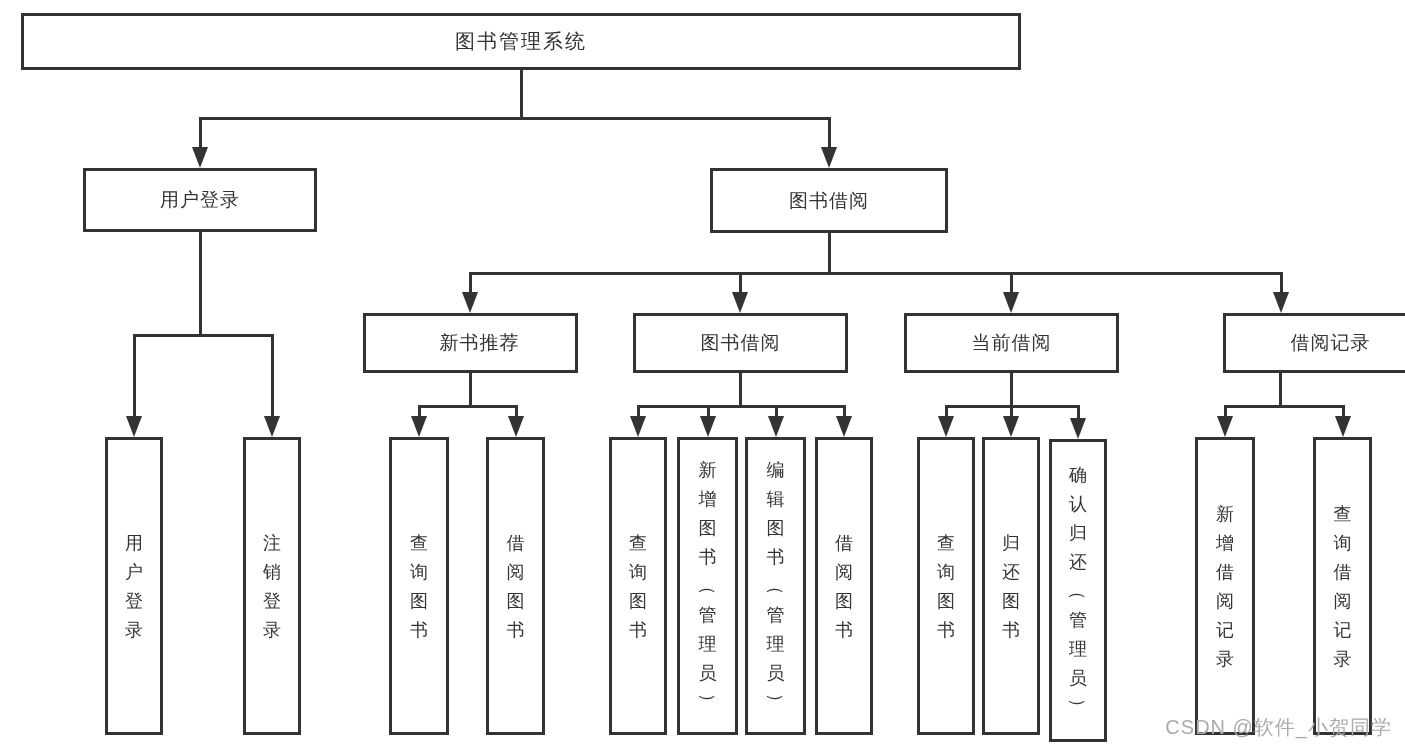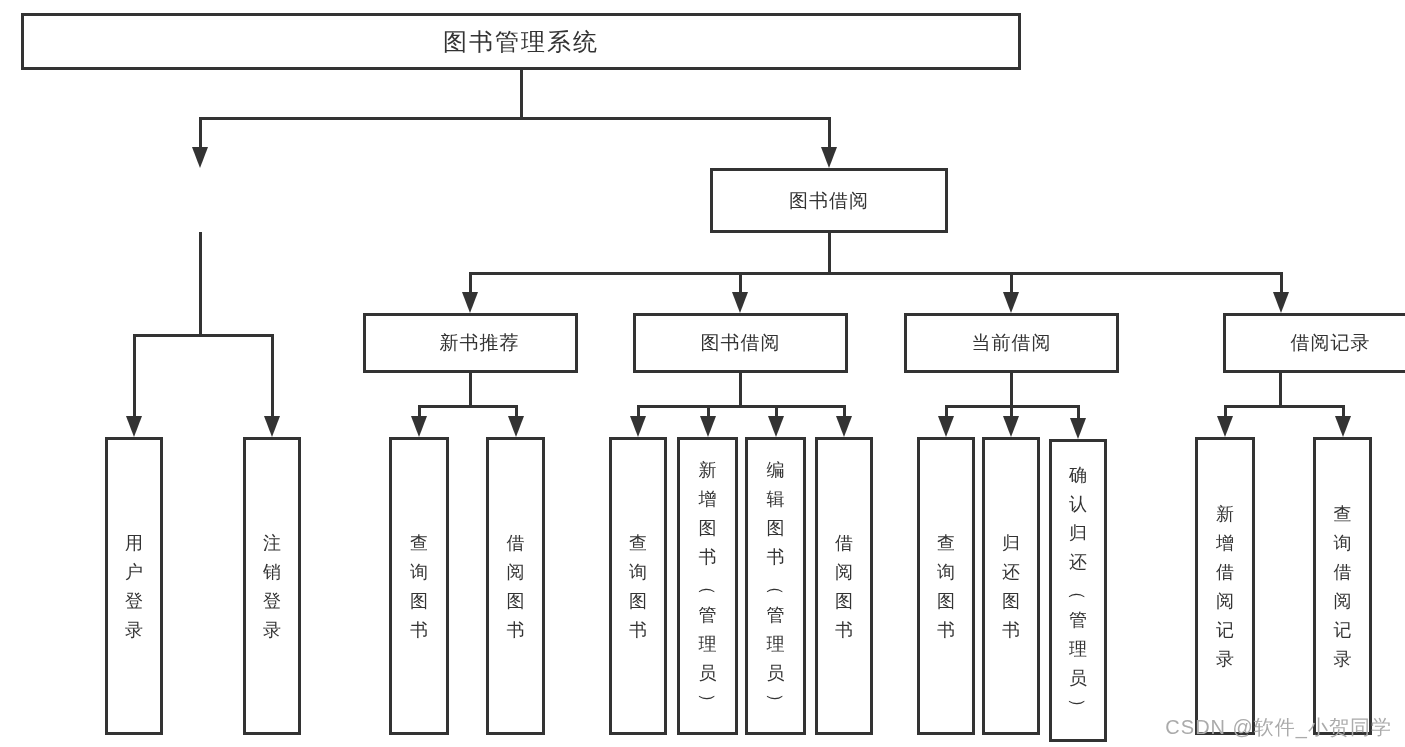--- a/index.html
+++ b/index.html
@@ -10,21 +10,21 @@
   #connectors{z-index:1;}
   #nodes{z-index:2;}
   .cline{position:absolute;background:var(--line);}
   .arrowhead{position:absolute;width:0;height:0;
     border-left:8.5px solid transparent;border-right:8.5px solid transparent;
     border-top:21px solid var(--line);}
   .node{position:absolute;border:3px solid var(--line);background:#ffffff;
     box-sizing:border-box;color:var(--text);}
   .node .label{display:flex;align-items:center;justify-content:center;
     width:100%;height:100%;font-size:19px;letter-spacing:1px;white-space:nowrap;}
-  .node.root .label{font-size:24px;letter-spacing:2px;}
+  .node.root .label{font-size:20px;letter-spacing:2px;}
   .node.vert .label{display:flex;flex-direction:column;align-items:center;
     justify-content:center;gap:11px;letter-spacing:0;}
   .node.vert .ch{display:block;height:18px;line-height:18px;font-size:18px;}
   .node.vert .vpunct{transform:rotate(90deg);}
   .watermark{position:absolute;right:13px;bottom:6px;z-index:5;
     font-size:20px;letter-spacing:1px;white-space:nowrap;}
 </style>
 </head>
 <body>
 
@@ -80,20 +80,23 @@
       <div class="cline" style="left: 1223.5px; top: 404.5px; width: 121px; height: 3px;"></div>
       <div class="cline" style="left: 1223.5px; top: 406px; width: 3px; height: 17px;"></div>
       <div class="arrowhead" style="left: 1216.5px; top: 416px;"></div>
       <div class="cline" style="left: 1341.5px; top: 406px; width: 3px; height: 17px;"></div>
       <div class="arrowhead" style="left: 1334.5px; top: 416px;"></div>
     </div>
   <div class="layer" id="nodes">
       <div class="node root" style="left: 21px; top: 13px; width: 1000px; height: 57px;">
         <div class="label">图书管理系统</div>
       </div>
+      <div class="node" style="left: 83px; top: 168px; width: 234px; height: 64px;">
+        <div class="label">用户登录</div>
+      </div>
       <div class="node" style="left: 710px; top: 168px; width: 238px; height: 65px;">
         <div class="label">图书借阅</div>
       </div>
       <div class="node" style="left: 363px; top: 313px; width: 215px; height: 60px; padding-left: 18px;">
         <div class="label">新书推荐</div>
       </div>
       <div class="node" style="left: 633px; top: 313px; width: 215px; height: 60px; text-align: center;">
         <div class="label">图书借阅</div>
       </div>
       <div class="node" style="left: 904px; top: 313px; width: 215px; height: 60px;">

